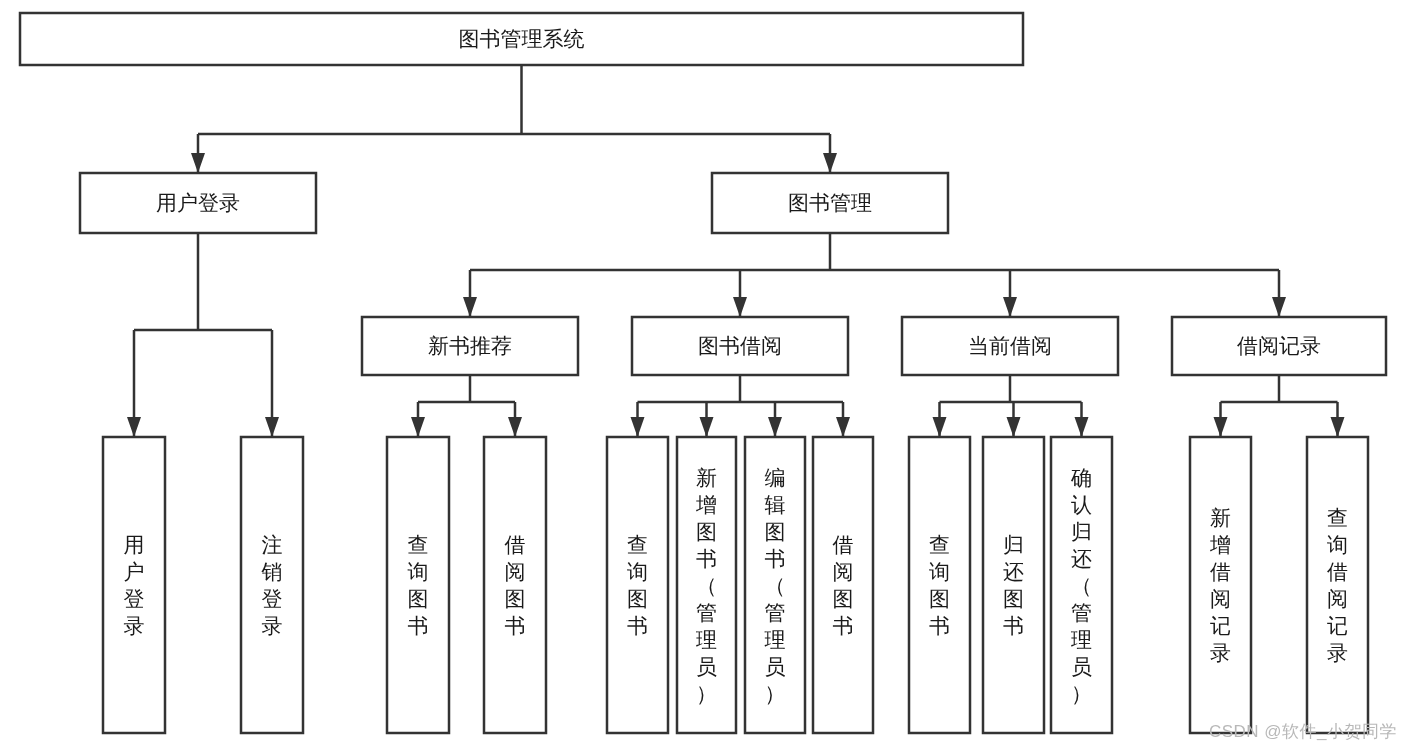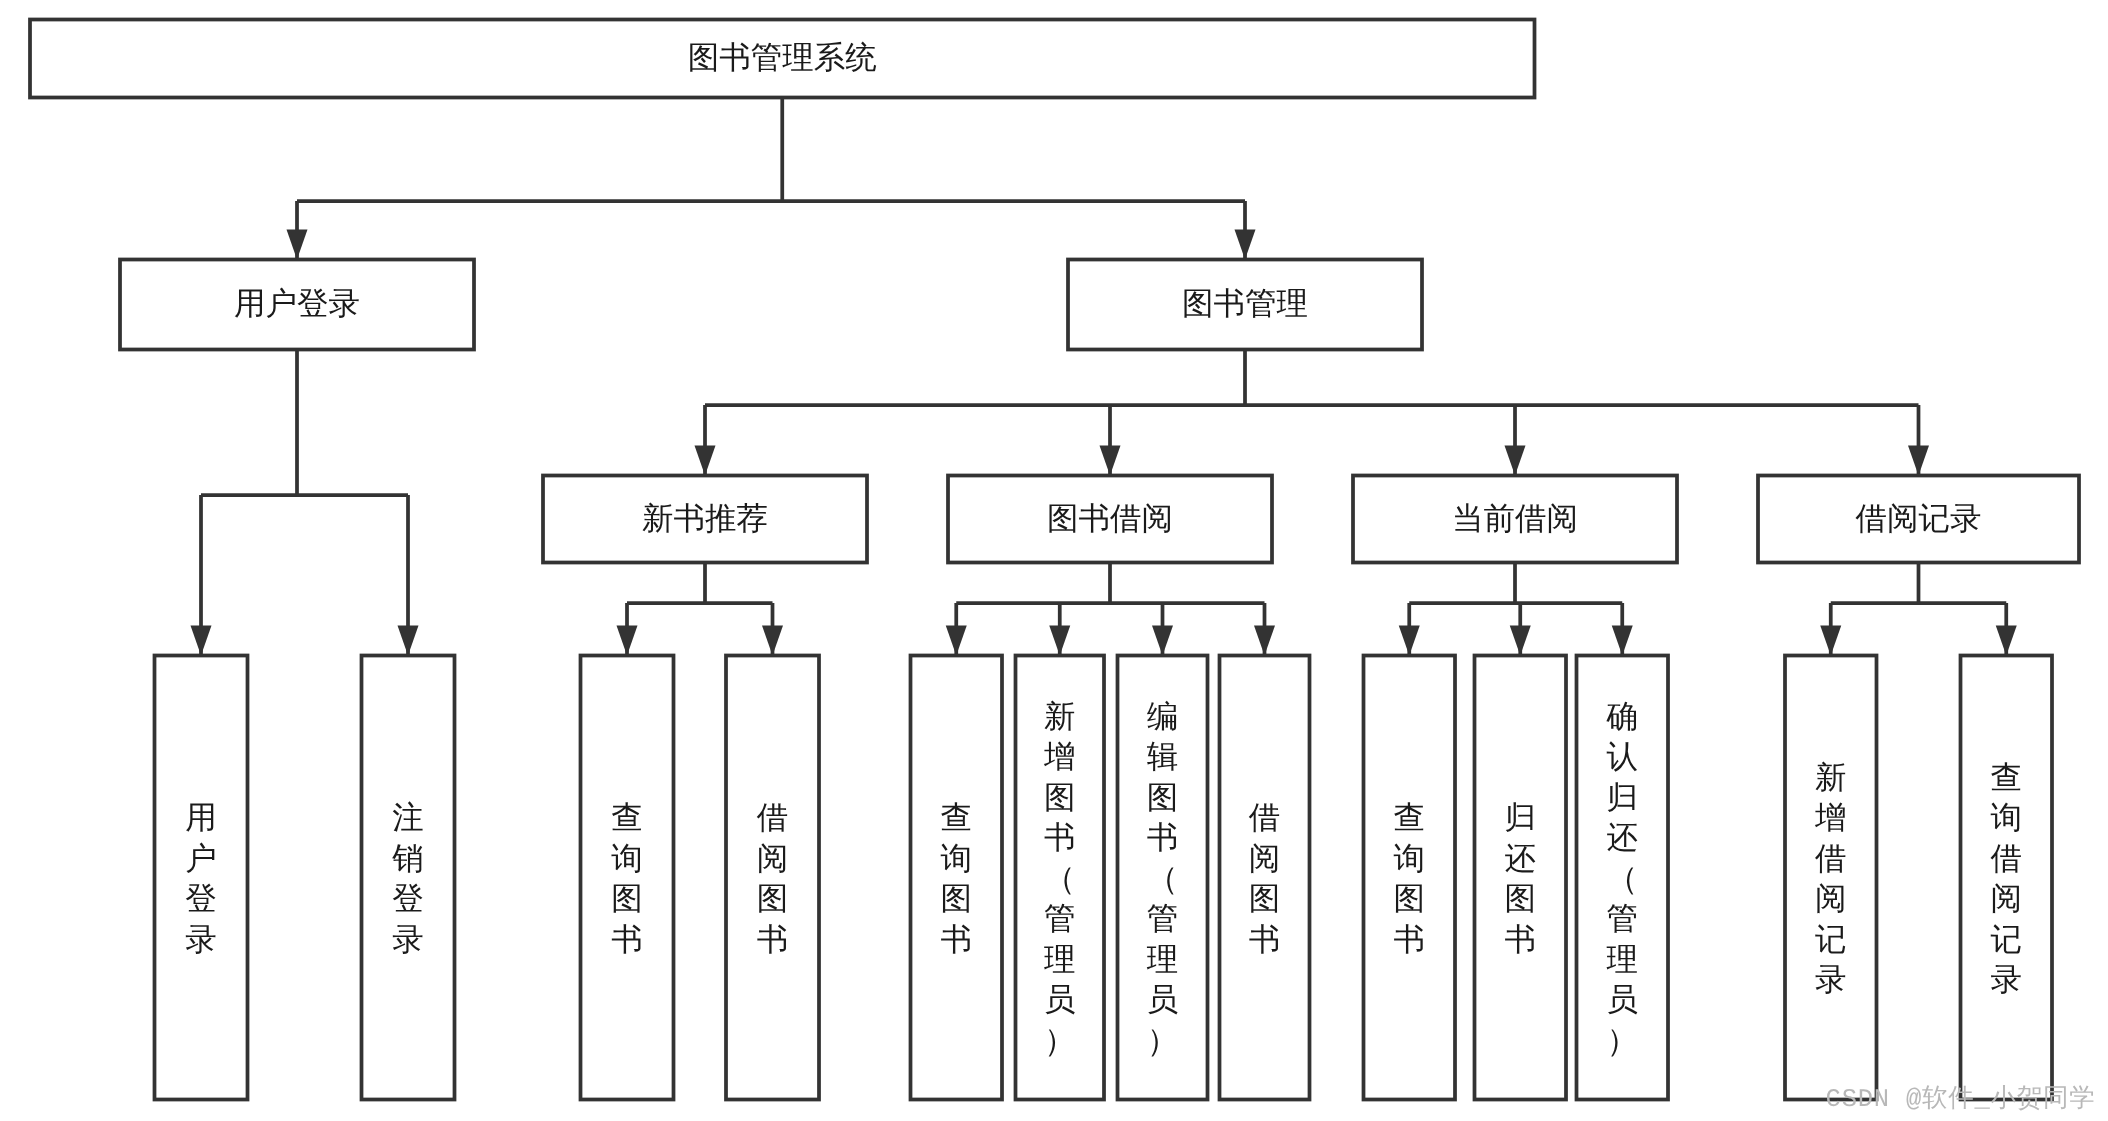--- a/index.html
+++ b/index.html
@@ -53,21 +53,21 @@
   .node-label-vertical {
     font-family: "Liberation Sans", "DejaVu Sans", sans-serif;
     font-size: 21px;
     fill: #1a1a1a;
     text-anchor: middle;
   }
   .watermark {
     position: absolute;
     right: 8px;
     bottom: 4px;
-    font-family: Liberation Mono, monospace;
+    font-family: Liberation Sans, sans-serif;
     font-size: 17px;
     color: #b8b8b8;
     letter-spacing: 0.5px;
     white-space: nowrap;
     user-select: none;
   }
 </style>
 </head>
 <body>
 

